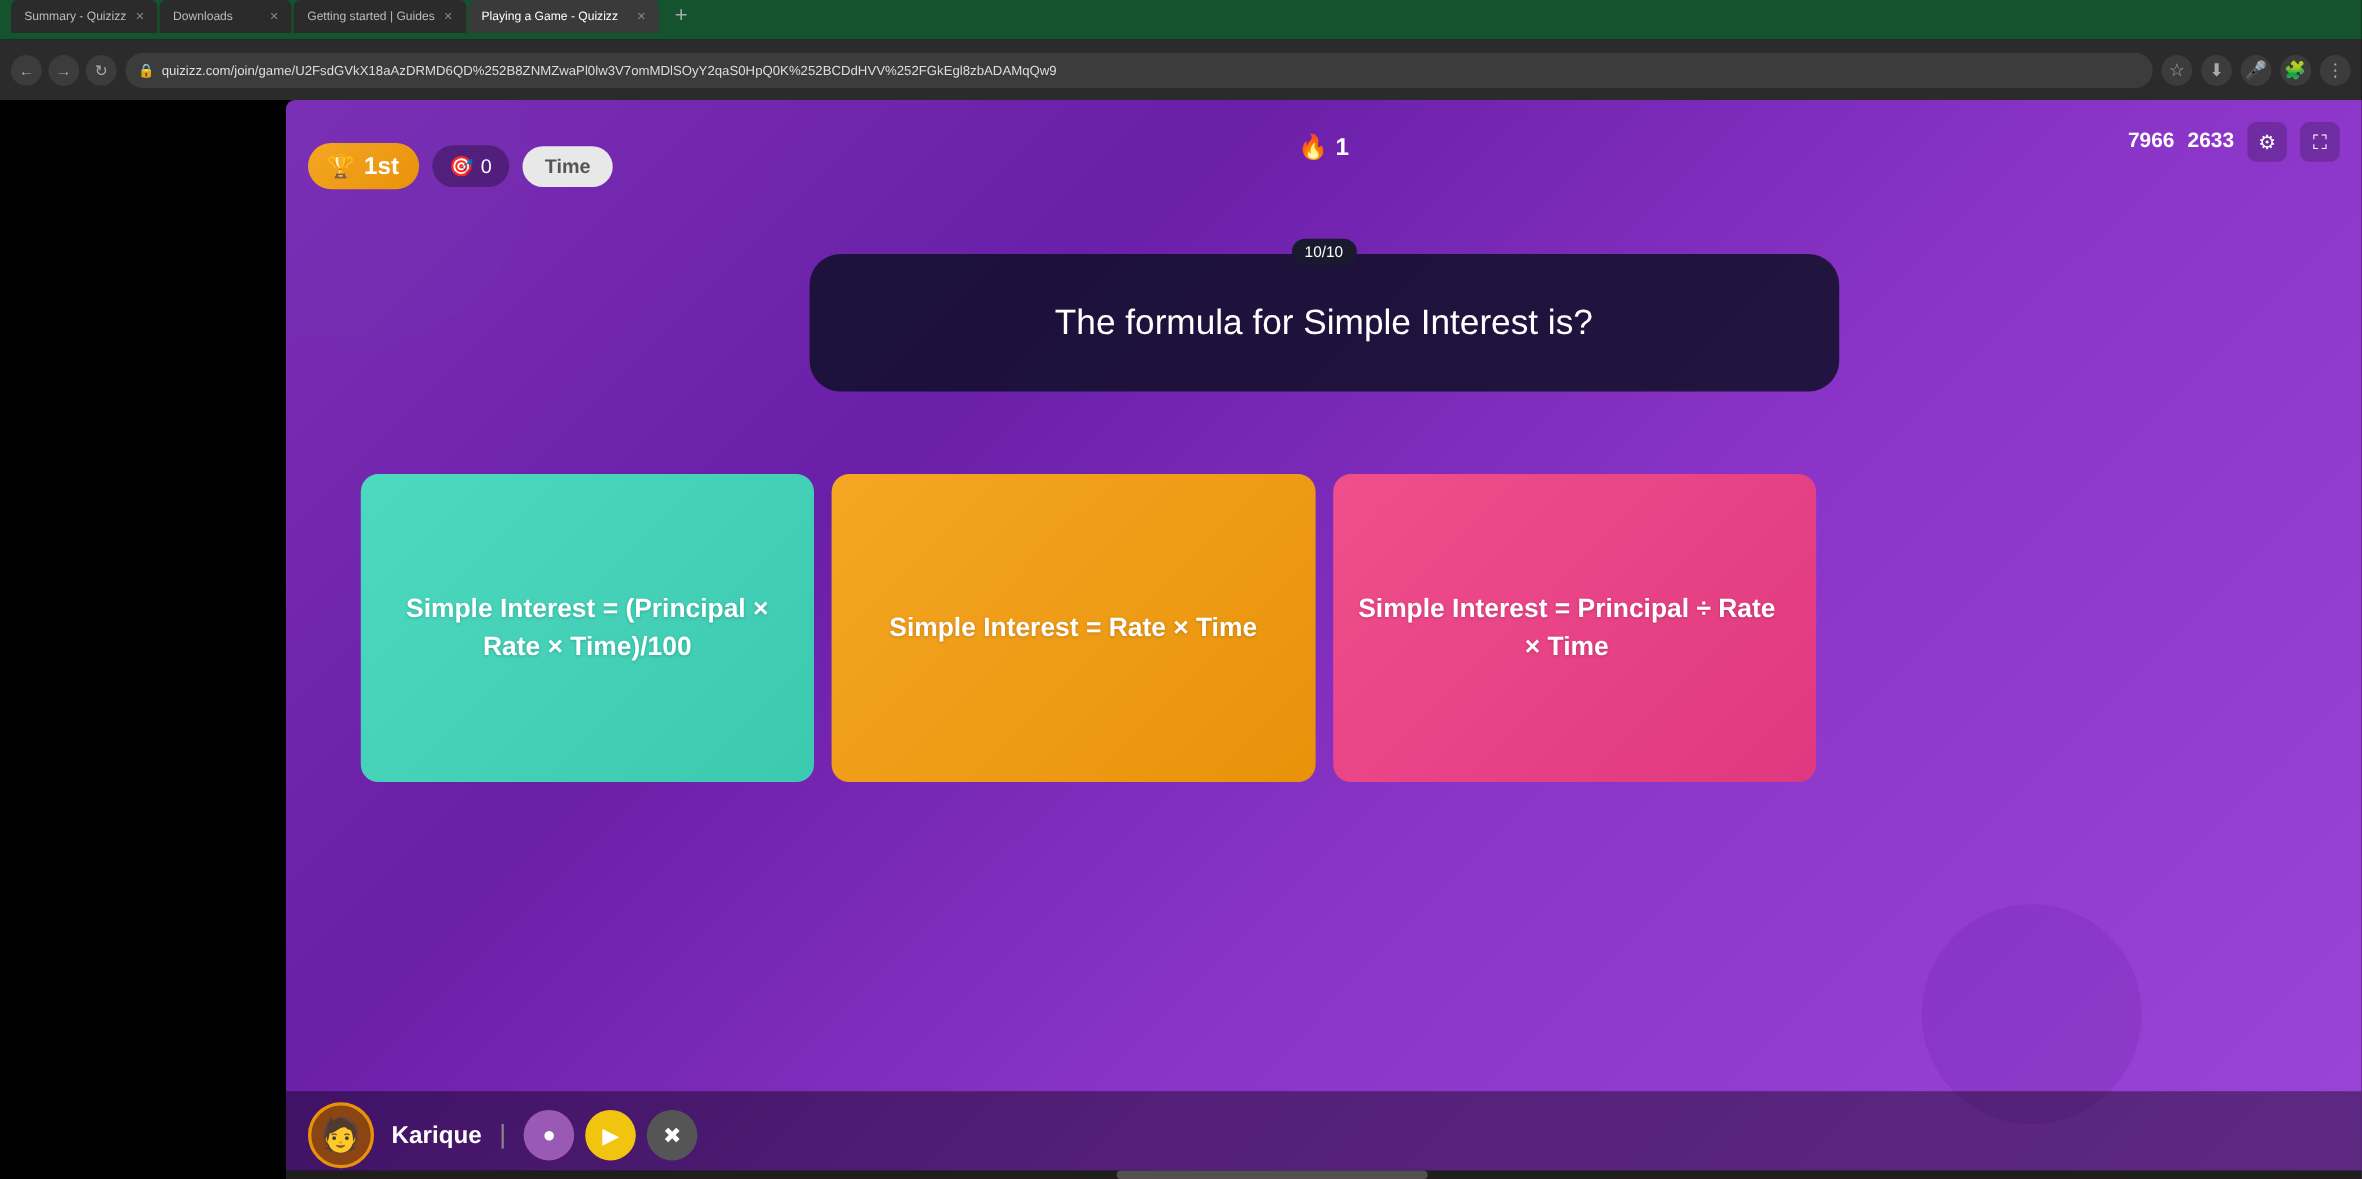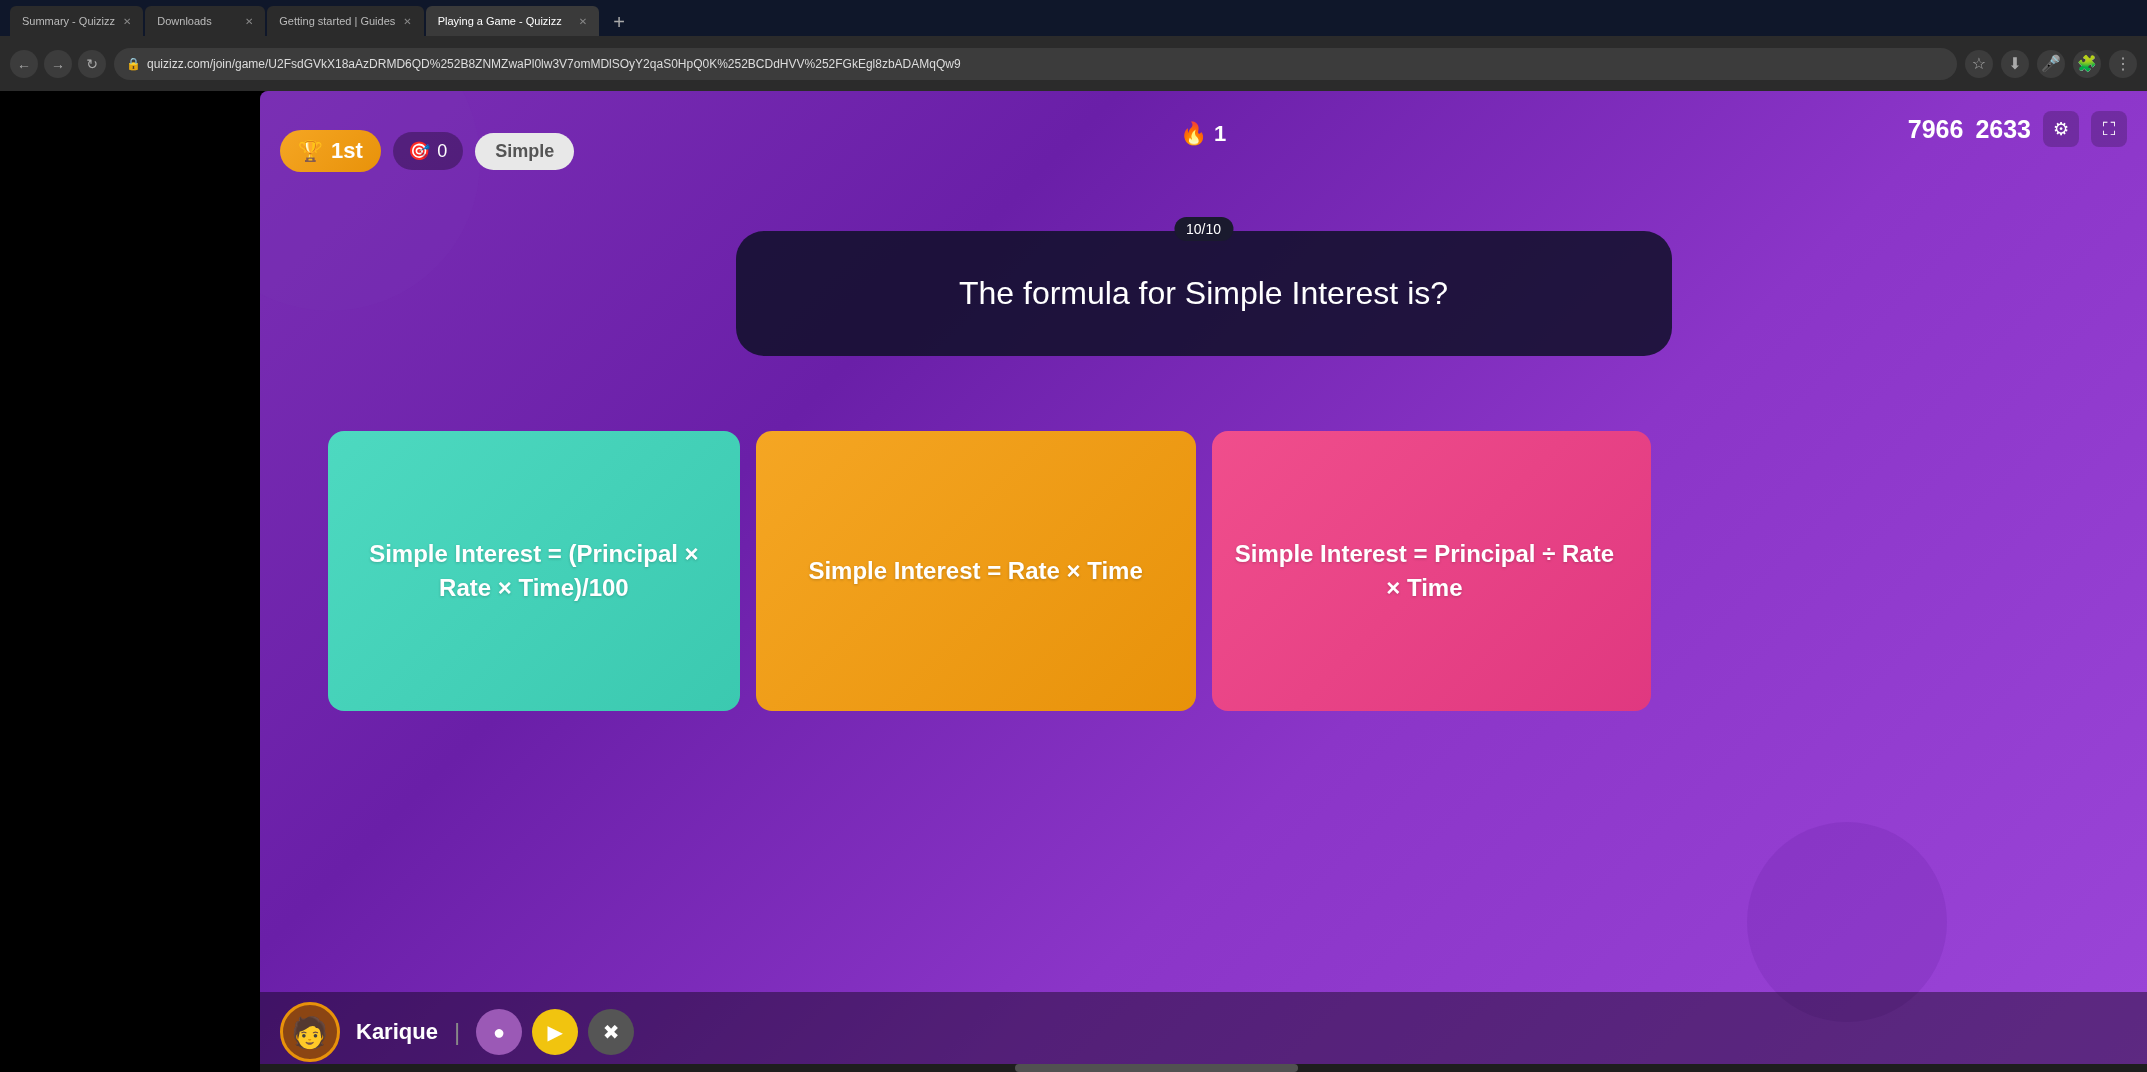--- a/index.html
+++ b/index.html
@@ -62,24 +62,24 @@
 
     .address-text {
       color: #ddd;
       font-size: 12px;
       white-space: nowrap;
       overflow: hidden;
       text-overflow: ellipsis;
     }
 
     .tabs-bar {
-      background: #0f172a;
+      background: #14532d;
       height: 36px;
       display: flex;
-      align-items: flex-end;
+      align-items: flex-start;
       padding: 0 10px;
       gap: 2px;
     }
 
     .tab {
       background: #2b2b2b;
       height: 30px;
       border-radius: 6px 6px 0 0;
       padding: 0 12px;
       display: flex;
@@ -209,21 +209,21 @@
       position: absolute;
       top: 20px;
       right: 20px;
       display: flex;
       align-items: center;
       gap: 12px;
     }
 
     .top-score {
       color: #fff;
-      font-size: 25px;
+      font-size: 19px;
       font-weight: bold;
     }
 
     .icon-btn {
       width: 36px;
       height: 36px;
       background: rgba(0,0,0,0.2);
       border-radius: 8px;
       border: none;
       color: #fff;
@@ -479,21 +479,21 @@
 
     <div class="top-bar">
       <div class="rank-badge">
         <span class="rank-icon">🏆</span>
         <span>1st</span>
       </div>
       <div class="score-badge">
         <span>🎯</span>
         <span>0</span>
       </div>
-      <button class="bonus-btn">Simple</button>
+      <button class="bonus-btn">Time</button>
 
       <div class="streak-area">
         <span>🔥</span>
         <span>1</span>
       </div>
 
       <div class="top-right">
         <span class="top-score">7966</span>
         <span class="top-score">2633</span>
         <button class="icon-btn">⚙</button>

